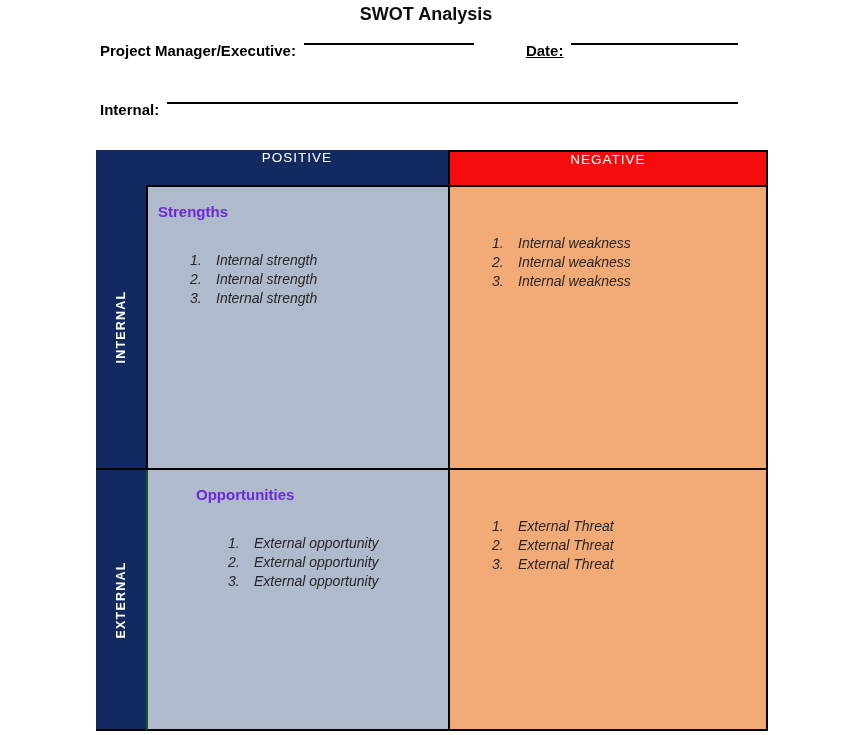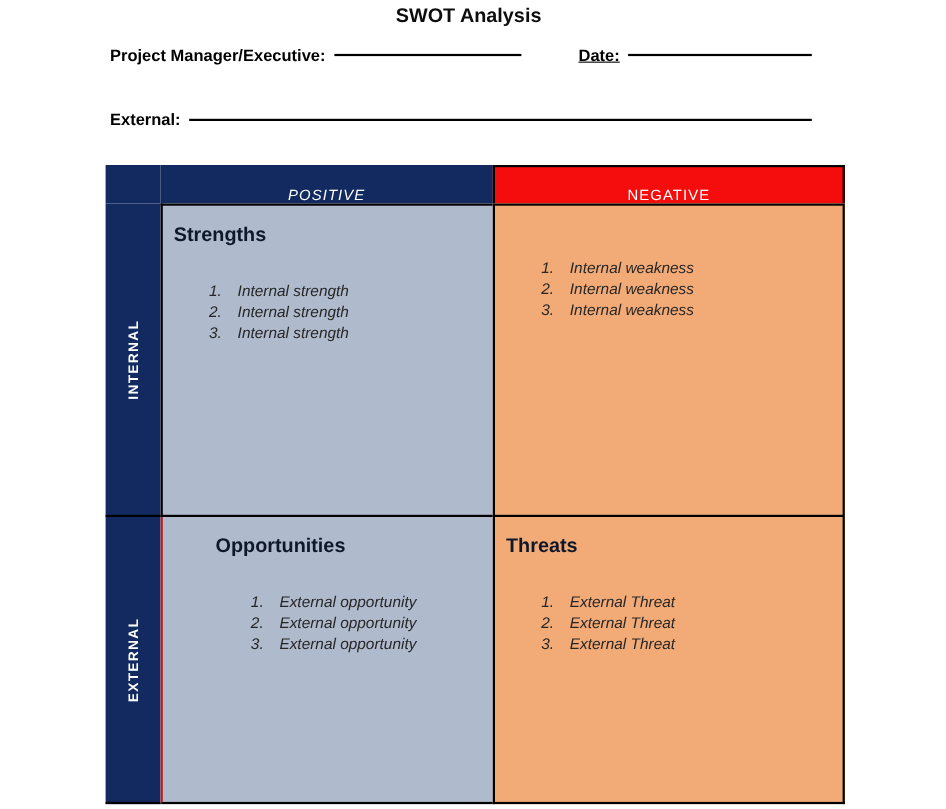--- a/index.html
+++ b/index.html
@@ -20,21 +20,21 @@
     text-align: center;
     font-size: 18px;
     font-weight: bold;
     color: #0d0d0d;
   }
   
   .form-row {
     position: absolute;
     left: 100px; right: 114px;
     display: flex;
-    align-items: center;
+    align-items: flex-start;
   }
   .form-row .lbl {
     font-size: 15px;
     font-weight: bold;
     line-height: 17px;
     white-space: nowrap;
   }
   .blank {
     display: inline-block;
     height: 3px;
@@ -54,28 +54,28 @@
     left: 96px; top: 150px;
     display: grid;
     grid-template-columns: 50px 302px 320px;
     grid-template-rows: 35px 285px 261px;
   }
   .cell-navy { background: var(--navy, #122A60); }
   .h-spacer { grid-area: 1 / 1; }
   .h-pos {
     grid-area: 1 / 2;
     background: var(--navy, #122A60);
-    display: flex; align-items: flex-end; justify-content: center; font-style: italic;
+    display: flex; align-items: flex-start; justify-content: center;
   }
   .h-neg {
     grid-area: 1 / 3;
     background: var(--red, #F50D0D);
     border: 2px solid #000;
     border-bottom: none;
-    display: flex; align-items: flex-end; justify-content: center;
+    display: flex; align-items: flex-start; justify-content: center;
   }
   .header-text {
     color: #fff;
     font-size: 13.5px;
     letter-spacing: 1px;
   }
   .v-label {
     display: flex; align-items: center; justify-content: center;
   }
   .v-label span {
@@ -85,23 +85,23 @@
     font-size: 12.5px;
     font-weight: 600;
     letter-spacing: 1.2px;
   }
   .r-internal { grid-area: 2 / 1; border-bottom: 2px solid #000; }
   .r-external { grid-area: 3 / 1; border-bottom: 2px solid #000; }
   .quad {
     padding: 16px 10px 0 10px;
   }
   .quad h3 {
-    font-size: 18px;
+    font-size: 15px;
     font-weight: bold;
-    color: #0f172a;
+    color: #6d28d9;
   }
   .quad ol {
     margin-top: 31px;
     margin-left: 32px;
     list-style: none;
     counter-reset: item;
   }
   .quad li {
     counter-increment: item;
     font-size: 14px;
@@ -126,21 +126,21 @@
     grid-area: 2 / 3;
     background: var(--negative_bg, #F2AB77);
     border-top: 2px solid #000;
     border-left: 2px solid #000;
     border-right: 2px solid #000;
     border-bottom: 2px solid #000;
   }
   .q-opportunities {
     grid-area: 3 / 2;
     background: var(--positive_bg, #AFBACC);
-    border-left: 2px solid #b91c1c;
+    border-left: 2px solid #14532d;
     border-bottom: 2px solid #000;
     padding-left: 48px;
   }
   .q-threats {
     grid-area: 3 / 3;
     background: var(--negative_bg, #F2AB77);
     border-left: 2px solid #000;
     border-right: 2px solid #000;
     border-bottom: 2px solid #000;
   }
@@ -154,21 +154,21 @@
 
   <div class="form-row row-manager">
     <span class="lbl">Project Manager/Executive:</span>
     <span class="blank blank-manager"></span>
     <span class="lbl lbl-date">Date:</span>
     <span class="blank fill"></span>
   </div>
 
 
   <div class="form-row row-purpose">
-    <span class="lbl">External:</span>
+    <span class="lbl">Internal:</span>
     <span class="blank fill"></span>
   </div>
 
   <div class="swot">
 
     <div class="h-spacer cell-navy"></div>
 
     <div class="h-pos">
       <span class="header-text">POSITIVE</span>
     </div>
@@ -205,21 +205,20 @@
     <div class="quad q-opportunities">
       <h3>Opportunities</h3>
       <ol>
         <li>External opportunity</li>
         <li>External opportunity</li>
         <li>External opportunity</li>
       </ol>
     </div>
 
     <div class="quad q-threats">
-      <h3>Threats</h3>
       <ol>
         <li>External Threat</li>
         <li>External Threat</li>
         <li>External Threat</li>
       </ol>
     </div>
 
   </div>
 </div>
 

